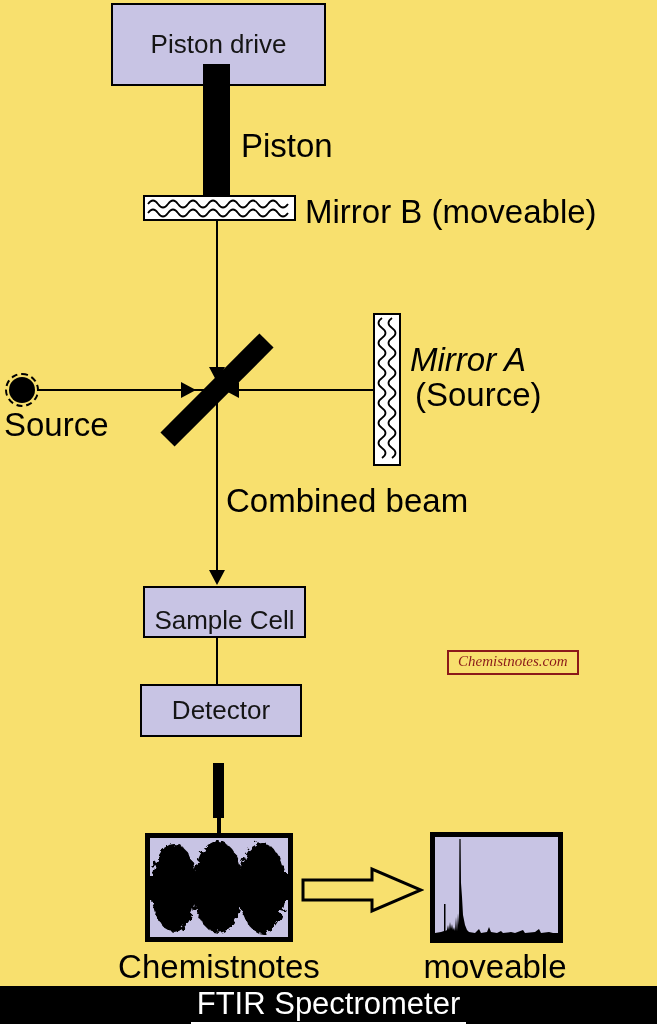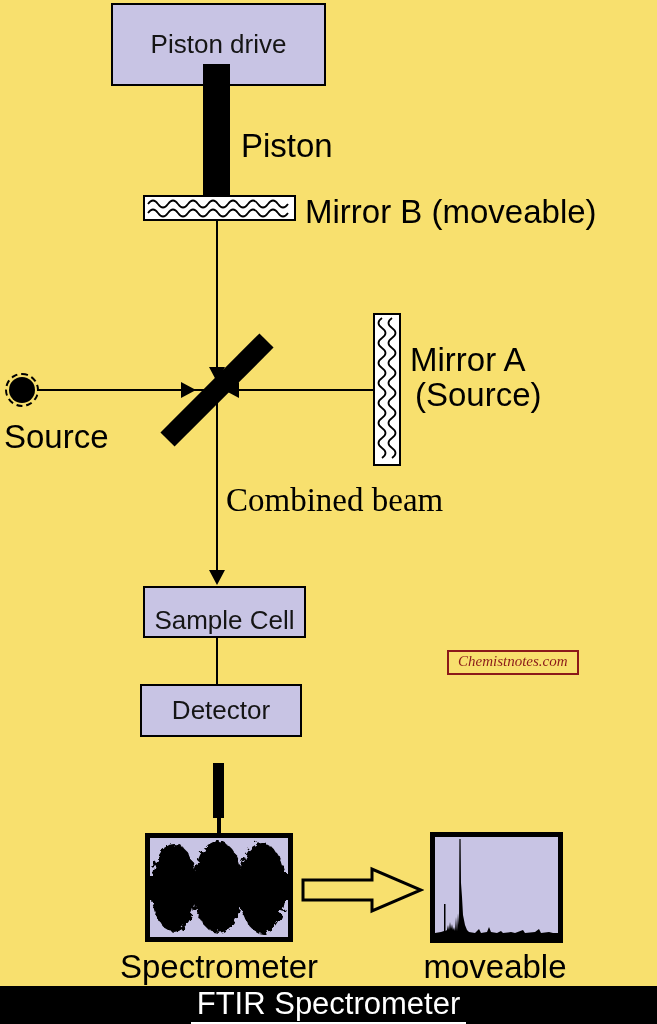--- a/index.html
+++ b/index.html
@@ -47,40 +47,40 @@
 <div class="abs mirror" style="left:143px;top:195px;width:149px;height:22px;">
   <svg width="149" height="22">
     <path d="M3,7 q5,-7 10,0 t10,0 t10,0 t10,0 t10,0 t10,0 t10,0 t10,0 t10,0 t10,0 t10,0 t10,0 t10,0 t10,0" stroke="#000" fill="none" stroke-width="1.8"></path>
     <path d="M3,16 q5,-7 10,0 t10,0 t10,0 t10,0 t10,0 t10,0 t10,0 t10,0 t10,0 t10,0 t10,0 t10,0 t10,0 t10,0" stroke="#000" fill="none" stroke-width="1.8"></path>
   </svg>
 </div>
 <div class="abs lbl" style="left:305px;top:193px;">Mirror B (moveable)</div>
 
 <div class="abs src-ring" style="left:5px;top:373px;"></div>
 <div class="abs src-dot" style="left:9px;top:377px;"></div>
-<div class="abs lbl" style="left:4px;top:406px;margin-top:12px;">Source</div>
+<div class="abs lbl" style="left:4px;top:406px;">Source</div>
 
 <div class="abs splitter" style="left:147px;top:380px;"></div>
 
 <div class="abs tri right" style="left:181px;top:382px;"></div>
 <div class="abs tri left" style="left:224px;top:382px;"></div>
 <div class="abs tri down" style="left:209px;top:367px;"></div>
 <div class="abs tri down" style="left:209px;top:570px;"></div>
 <div class="abs tri down" style="left:209px;top:699px;"></div>
 
 <div class="abs mirror" style="left:373px;top:313px;width:24px;height:149px;">
   <svg width="24" height="149">
     <path d="M7,3 q-7,5 0,10 t0,10 t0,10 t0,10 t0,10 t0,10 t0,10 t0,10 t0,10 t0,10 t0,10 t0,10 t0,10 t0,10" stroke="#000" fill="none" stroke-width="1.8"></path>
     <path d="M17,3 q-7,5 0,10 t0,10 t0,10 t0,10 t0,10 t0,10 t0,10 t0,10 t0,10 t0,10 t0,10 t0,10 t0,10 t0,10" stroke="#000" fill="none" stroke-width="1.8"></path>
   </svg>
 </div>
-<div class="abs lbl" style="left:410px;top:341px;">Mirror A</div>
+<div class="abs lbl" style="left:410px;top:341px;font-style:italic;">Mirror A</div>
 <div class="abs lbl" style="left:415px;top:376px;">(Source)</div>
 
-<div class="abs lbl" style="left:226px;top:482px;font-family:Liberation Serif, serif;">Combined beam</div>
+<div class="abs lbl" style="left:226px;top:482px;">Combined beam</div>
 
 <div class="abs node" style="left:143px;top:586px;width:159px;height:48px;align-items:flex-end;">
   <span>Sample Cell</span>
 </div>
 
 <div class="abs watermark" style="left:447px;top:650px;">Chemistnotes.com</div>
 
 <div class="abs node" style="left:140px;top:684px;width:158px;height:49px;">
   <span>Detector</span>
 </div>
@@ -94,21 +94,21 @@
       <feDisplacementMap in="SourceGraphic" in2="n" scale="9"></feDisplacementMap>
     </filter>
     <g filter="url(#rough)" fill="#000">
       <rect x="-5" y="36" width="148" height="27"></rect>
       <ellipse cx="24" cy="50" rx="23" ry="44"></ellipse>
       <ellipse cx="68" cy="49" rx="25" ry="46"></ellipse>
       <ellipse cx="112" cy="50" rx="24" ry="45"></ellipse>
     </g>
   </svg>
 </div>
-<div class="abs lbl" style="left:219px;top:948px;transform:translateX(-50%);">Spectrometer</div>
+<div class="abs lbl" style="left:219px;top:948px;transform:translateX(-50%);">Chemistnotes</div>
 
 <svg class="abs" style="left:300px;top:866px;" width="124" height="48" viewBox="0 0 124 48">
   <polygon points="3,14 72,14 72,3 121,24 72,45 72,34 3,34" fill="#F8E06E" stroke="#000" stroke-width="3"></polygon>
 </svg>
 
 <div class="abs imgbox" style="left:430px;top:832px;width:123px;height:101px;">
   <svg width="123" height="101" viewBox="0 0 123 101">
     <path fill="#000" d="M0,101 L0,96 L6,95 L9,94 L9,67 L10.5,67 L10.5,94 L12,93 L13,88 L14,93 L15,85 L16,92 L17,87 L18,93 L19,90 L20,94 L21,80 L22,94 L23,76 L24,88 L24.4,2 L25.6,2 L26,46 L27,60 L28,78 L30,88 L32,93 L34,95 L40,96 L44,92 L46,96 L52,95 L54,90 L56,95 L62,96 L66,94 L68,96 L76,95 L80,96 L88,93 L90,96 L100,95 L104,92 L106,96 L114,95 L118,96 L123,96 L123,101 Z"></path>
   </svg>
 </div>

